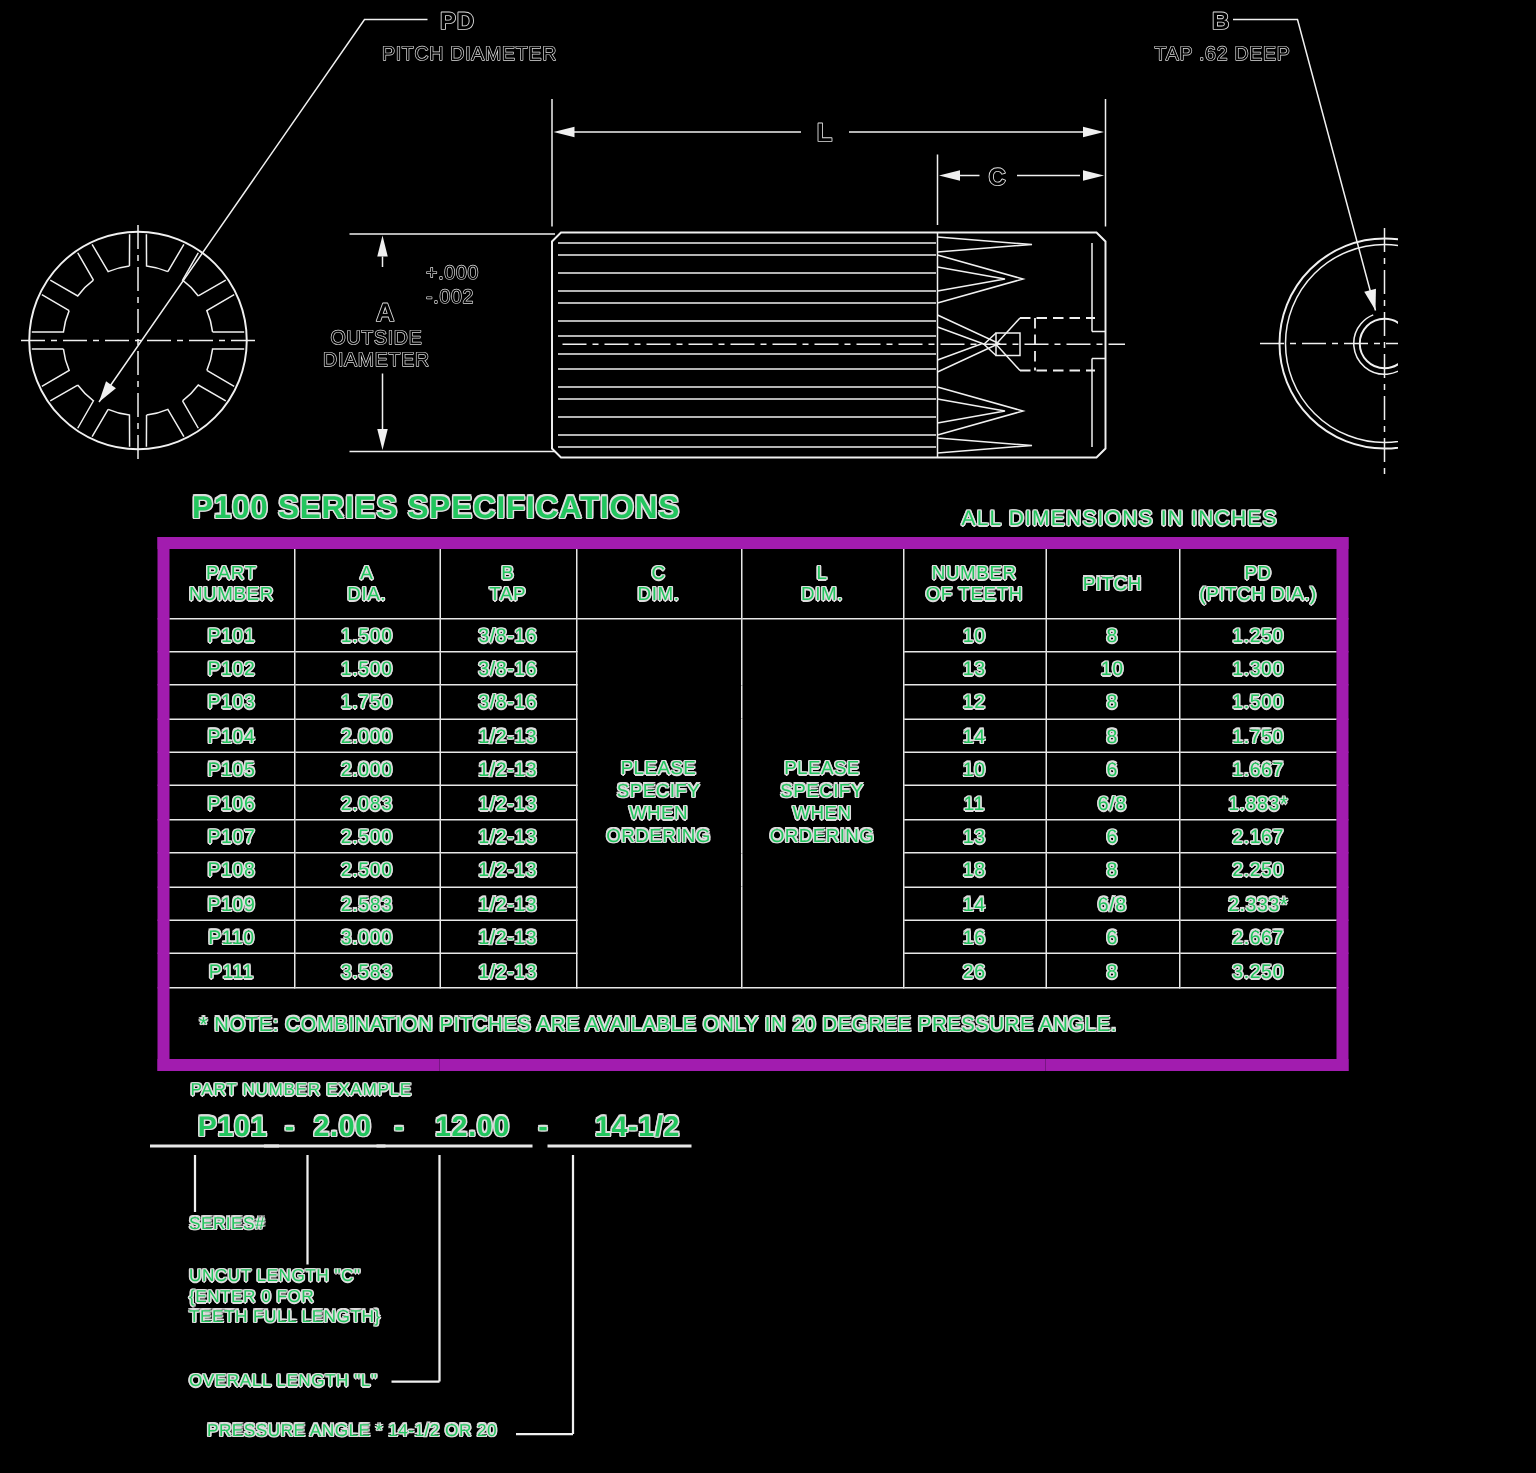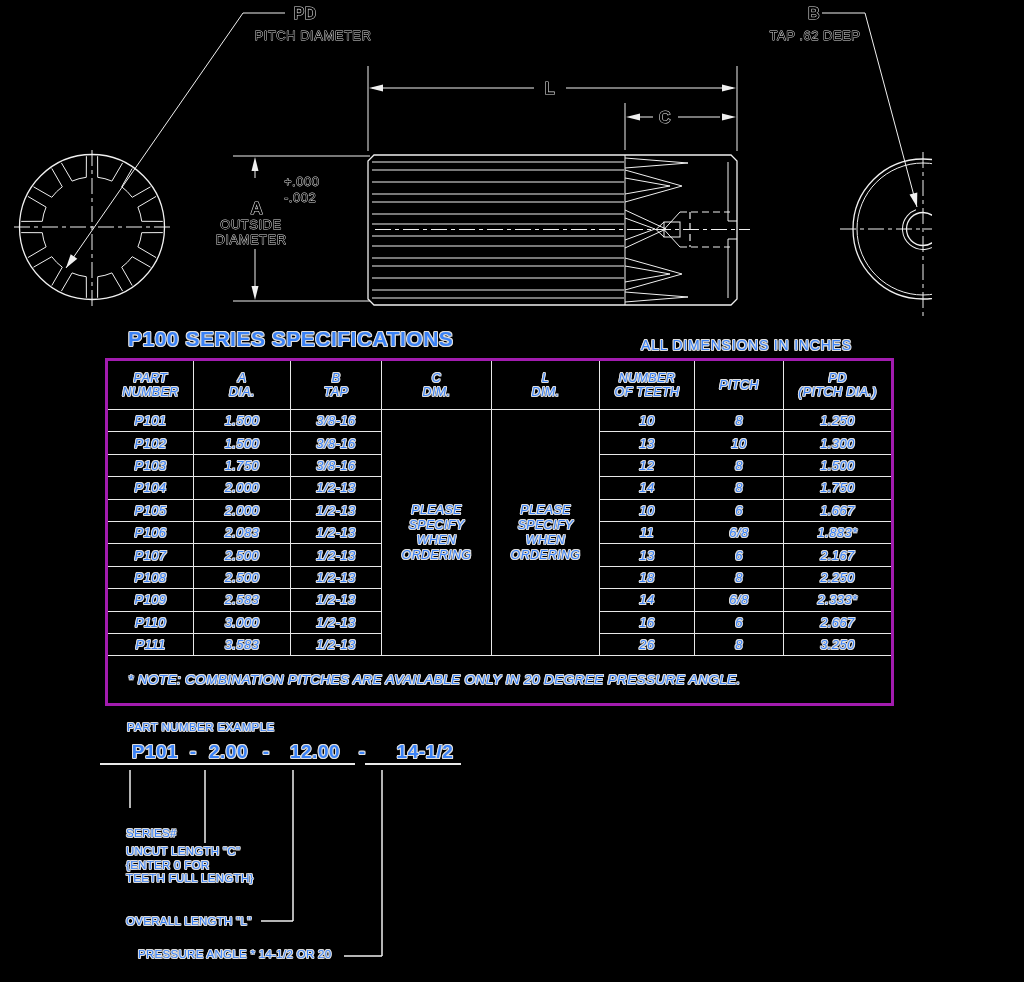--- a/index.html
+++ b/index.html
@@ -1,25 +1,25 @@
 <!DOCTYPE html>
 <html><head>
 <meta charset="utf-8">
 <style>
   html,body{margin:0;padding:0;background:#000;}
   .page{position:relative;width:932px;height:982px;background:#000;overflow:hidden;
         font-family:"Liberation Sans",sans-serif;color:#000;}
   
-  .ot{color:#3b82f6;
+  .ot{color:#22c55e;
       text-shadow:-1px 0 0 #dedede,1px 0 0 #dedede,0 -1px 0 #dedede,0 1px 0 #dedede,
                   -.8px -.8px 0 #dedede,.8px -.8px 0 #dedede,-.8px .8px 0 #dedede,.8px .8px 0 #dedede;padding-left:24px;}
   .title{position:absolute;left:104px;top:327px;font-size:21px;font-weight:bold;letter-spacing:.5px;}
   .units{position:absolute;left:617px;top:337px;font-size:14px;letter-spacing:.8px;}
   table.spec{position:absolute;left:105px;top:358px;width:786px;border-collapse:collapse;
-             table-layout:fixed;border:3px solid #a21caf;font-style:italic;}
+             table-layout:fixed;border:8px solid #a21caf;}
   table.spec th,table.spec td{border:1.5px solid #e8e8e8;text-align:center;padding:0;
              font-weight:normal;overflow:hidden;}
   table.spec thead tr{height:50px;}
   table.spec tbody tr.datarow{height:22.4px;}
   th .hl{display:block;line-height:14px;font-size:12.5px;letter-spacing:.4px;}
   td{font-size:13px;letter-spacing:.4px;}
   td.merged span{display:block;line-height:15px;font-size:12.5px;letter-spacing:.3px;}
   tr.noterow td{height:47px;text-align:left;padding-left:20px;font-size:13.5px;letter-spacing:.4px;}
   .ex-heading{position:absolute;left:103px;top:721px;font-size:11.5px;letter-spacing:.4px;}
   .seg{position:absolute;top:741px;height:22px;font-size:19px;font-weight:bold;text-align:center;
@@ -324,21 +324,21 @@
     <g stroke="#f0f0f0" stroke-width="1.5" fill="none">
       <line x1="130" y1="10" x2="130" y2="48"></line>
       <line x1="205" y1="10" x2="205" y2="83"></line>
       <line x1="293" y1="10" x2="293" y2="161"></line>
       <line x1="261" y1="161" x2="293" y2="161"></line>
       <line x1="382" y1="10" x2="382" y2="196"></line>
       <line x1="344" y1="196" x2="382" y2="196"></line>
     </g>
   </svg>
 
-  <div class="callout ot" style="left:102px;top:810px;margin-top:17px;">SERIES#</div>
+  <div class="callout ot" style="left:102px;top:810px;">SERIES#</div>
   <div class="callout ot" style="left:102px;top:845px;">
     <div>UNCUT LENGTH "C"</div>
     <div>{ENTER 0 FOR</div>
     <div>TEETH FULL LENGTH}</div>
   </div>
   <div class="callout ot" style="left:102px;top:915px;">OVERALL LENGTH "L"</div>
   <div class="callout ot" style="left:114px;top:948px;">PRESSURE ANGLE * 14-1/2 OR 20</div>
 
 
 </div>

